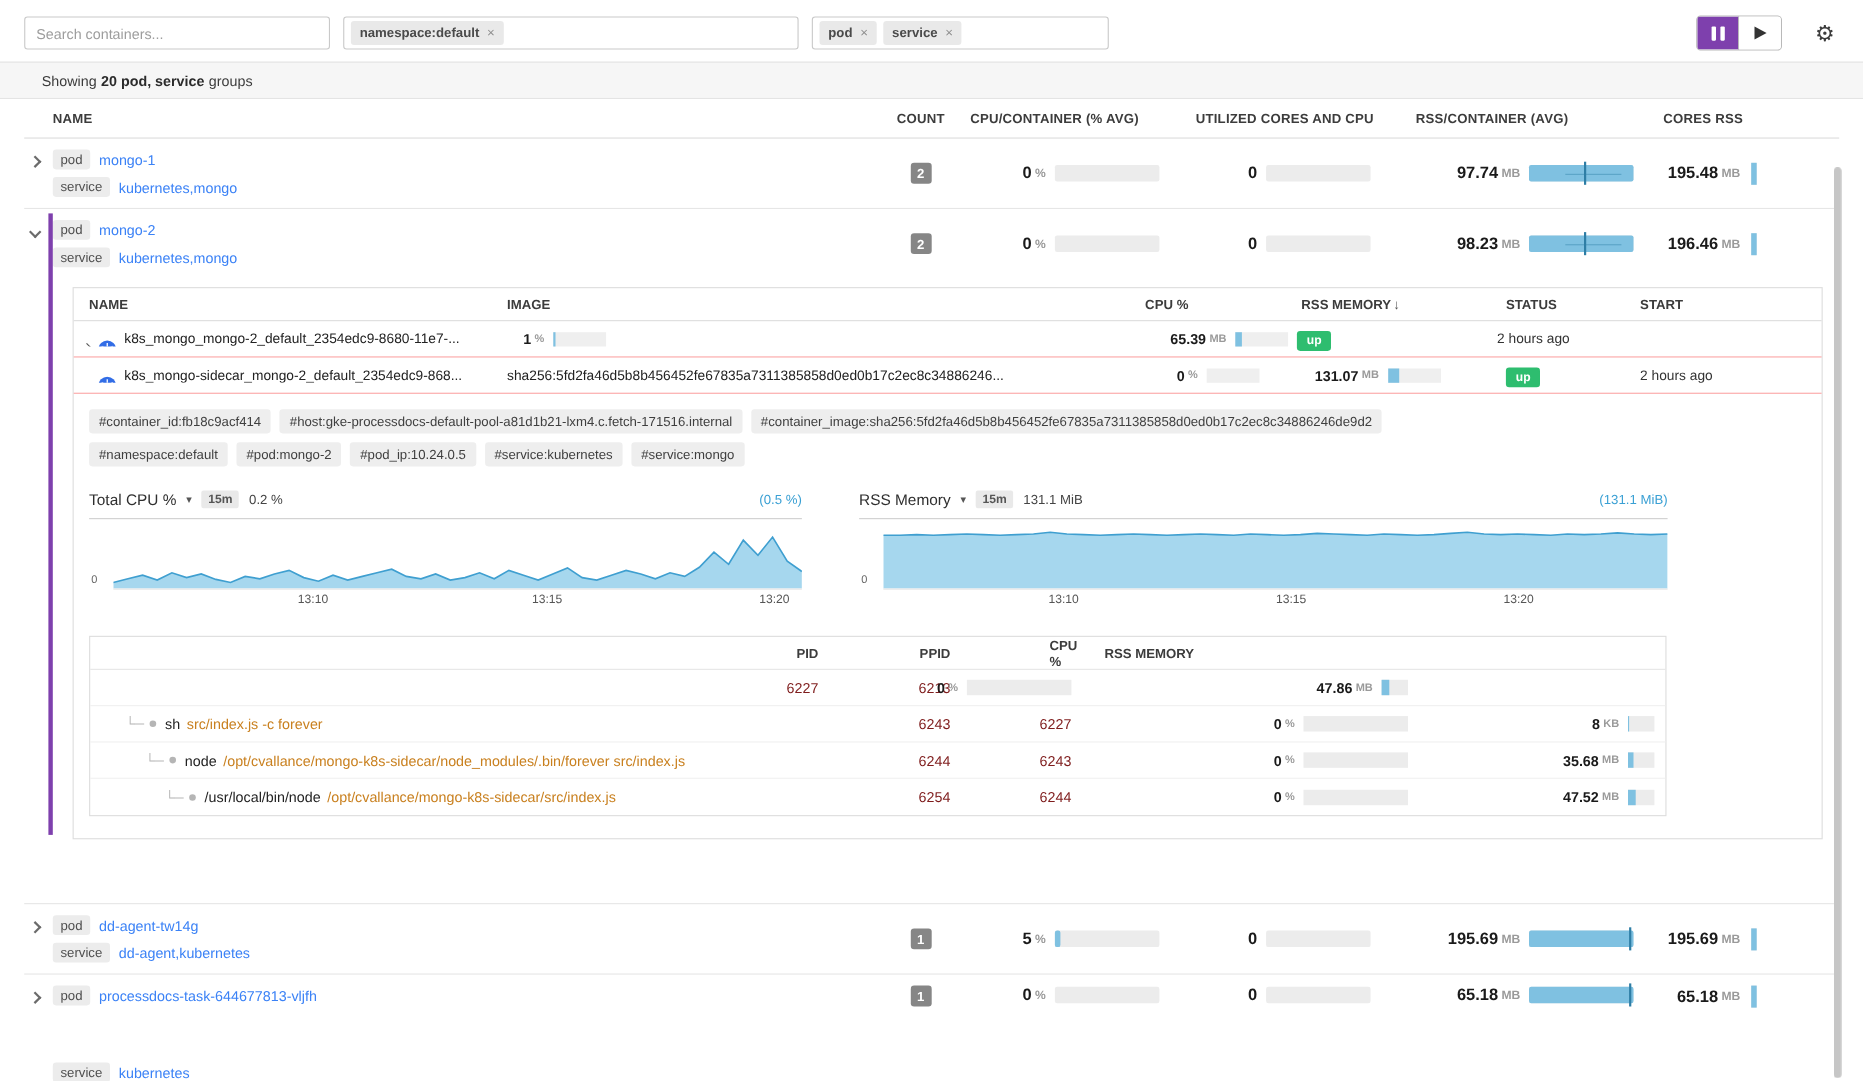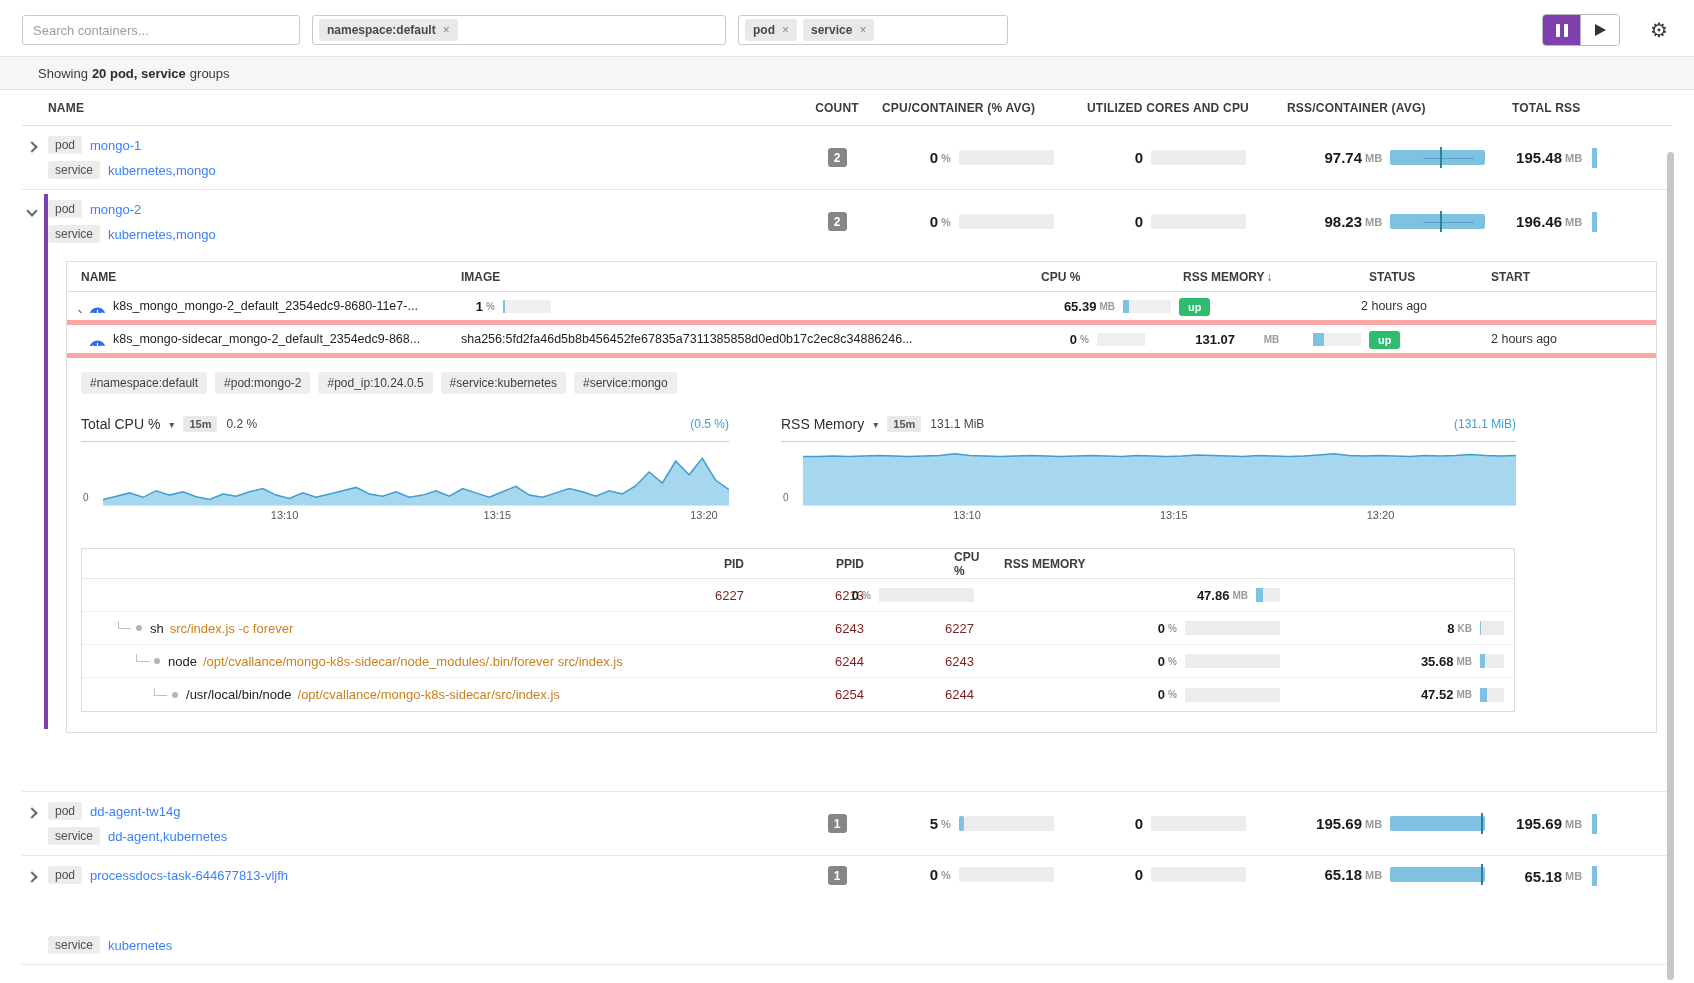--- a/index.html
+++ b/index.html
@@ -59,21 +59,21 @@
   
   .group.expanded::before { content:""; position:absolute; left:22px; top:4px; bottom:62px; width:4px; background:#7e40ad; z-index:2; }
   .expand-area { padding:8px 15px 58px 44px; }
 
   
   .ctable { border:1px solid #ddd; background:#fff; }
   .ccols { display:grid; grid-template-columns:380px minmax(0,1fr) 130px 190px 130px 165px; align-items:center; }
   .chead { height:30px; font-size:12px; font-weight:bold; color:#3c3c3c; border-bottom:1px solid #ddd; }
   .ch-name { padding-left:14px; } .ch-image { padding-left:14px; } .ch-rss { padding-left:12px; } .ch-status { padding-left:8px; }
   .sort-arrow { font-weight:bold; color:#555; margin-left:2px; }
-  .crow { height:33px; border-bottom:5px solid #fca5a5; cursor:pointer; }
+  .crow { height:33px; border-bottom:1px solid #fca5a5; cursor:pointer; }
   .crow:last-of-type { border-bottom:none; }
   .cname { position:relative; padding-left:46px; font-size:12.5px; color:#222; white-space:nowrap; overflow:hidden; display:flex; align-items:center; }
   .cname .chev { position:absolute; left:9px; top:12px; width:6px; height:6px; border-width:1.5px; border-color:#555; }
   .cname svg { position:absolute; left:22px; top:8px; }
   .cimage { padding-left:14px; font-size:12.5px; color:#222; white-space:nowrap; overflow:hidden; }
   .ccell { display:flex; align-items:center; }
   .cval { width:36px; text-align:right; font-size:13px; font-weight:bold; color:#1a1a1a; }
   .cval.w52 { width:52px; }
   .cunit { font-size:10px; color:#9a9a9a; margin-left:3px; font-weight:bold; }
   .cbar { width:48px; height:13px; background:#efefef; margin-left:8px; position:relative; flex:none; }
@@ -172,21 +172,21 @@
 </div>
 
 <div class="main">
 
   <div class="cols table-head">
     <div class="h-name">NAME</div>
     <div class="h-count">COUNT</div>
     <div class="h-cpu">CPU/CONTAINER (% AVG)</div>
     <div class="h-cores">UTILIZED CORES AND CPU</div>
     <div class="h-rss">RSS/CONTAINER (AVG)</div>
-    <div class="h-total">TOTAL RSS</div>
+    <div class="h-total">CORES RSS</div>
   </div>
 
   <div class="group">
     <div class="cols grow">
       <span class="chev right"></span>
       <div class="name-cell">
         <div class="nline">
             <span class="tag">pod</span>
             <span class="gname">mongo-1</span>
           </div>
@@ -341,33 +341,38 @@
             <span>k8s_mongo-sidecar_mongo-2_default_2354edc9-868...</span>
           </div>
           <div class="cimage">sha256:5fd2fa46d5b8b456452fe67835a7311385858d0ed0b17c2ec8c34886246...</div>
           <div class="ccell">
             <span class="cval">0</span>
               <span class="cunit">%</span>
             <div class="cbar">
                 <div class="fill" style="width: 0%;"></div>
               </div>
           </div>
-          <div class="ccell crss" style="justify-content:space-between;">
+          <div class="ccell crss" style="justify-content:flex-start;">
             <span class="cval w52">131.07</span>
               <span class="cunit">MB</span>
             <div class="cbar">
                 <div class="fill" style="width: 22%;"></div>
               </div>
           </div>
           <div><span class="badge-up">up</span></div>
           <div class="cstart">2 hours ago</div>
         </div>
 
         <div class="cdetail">
           <div class="tags-block">
+            <div class="tag-row">
+              <span class="htag">#container_id:fb18c9acf414</span>
+              <span class="htag">#host:gke-processdocs-default-pool-a81d1b21-lxm4.c.fetch-171516.internal</span>
+              <span class="htag">#container_image:sha256:5fd2fa46d5b8b456452fe67835a7311385858d0ed0b17c2ec8c34886246de9d2</span>
+            </div>
             <div class="tag-row">
               <span class="htag">#namespace:default</span>
               <span class="htag">#pod:mongo-2</span>
               <span class="htag">#pod_ip:10.24.0.5</span>
               <span class="htag">#service:kubernetes</span>
               <span class="htag">#service:mongo</span>
             </div>
           </div>
 
           <div class="charts">

